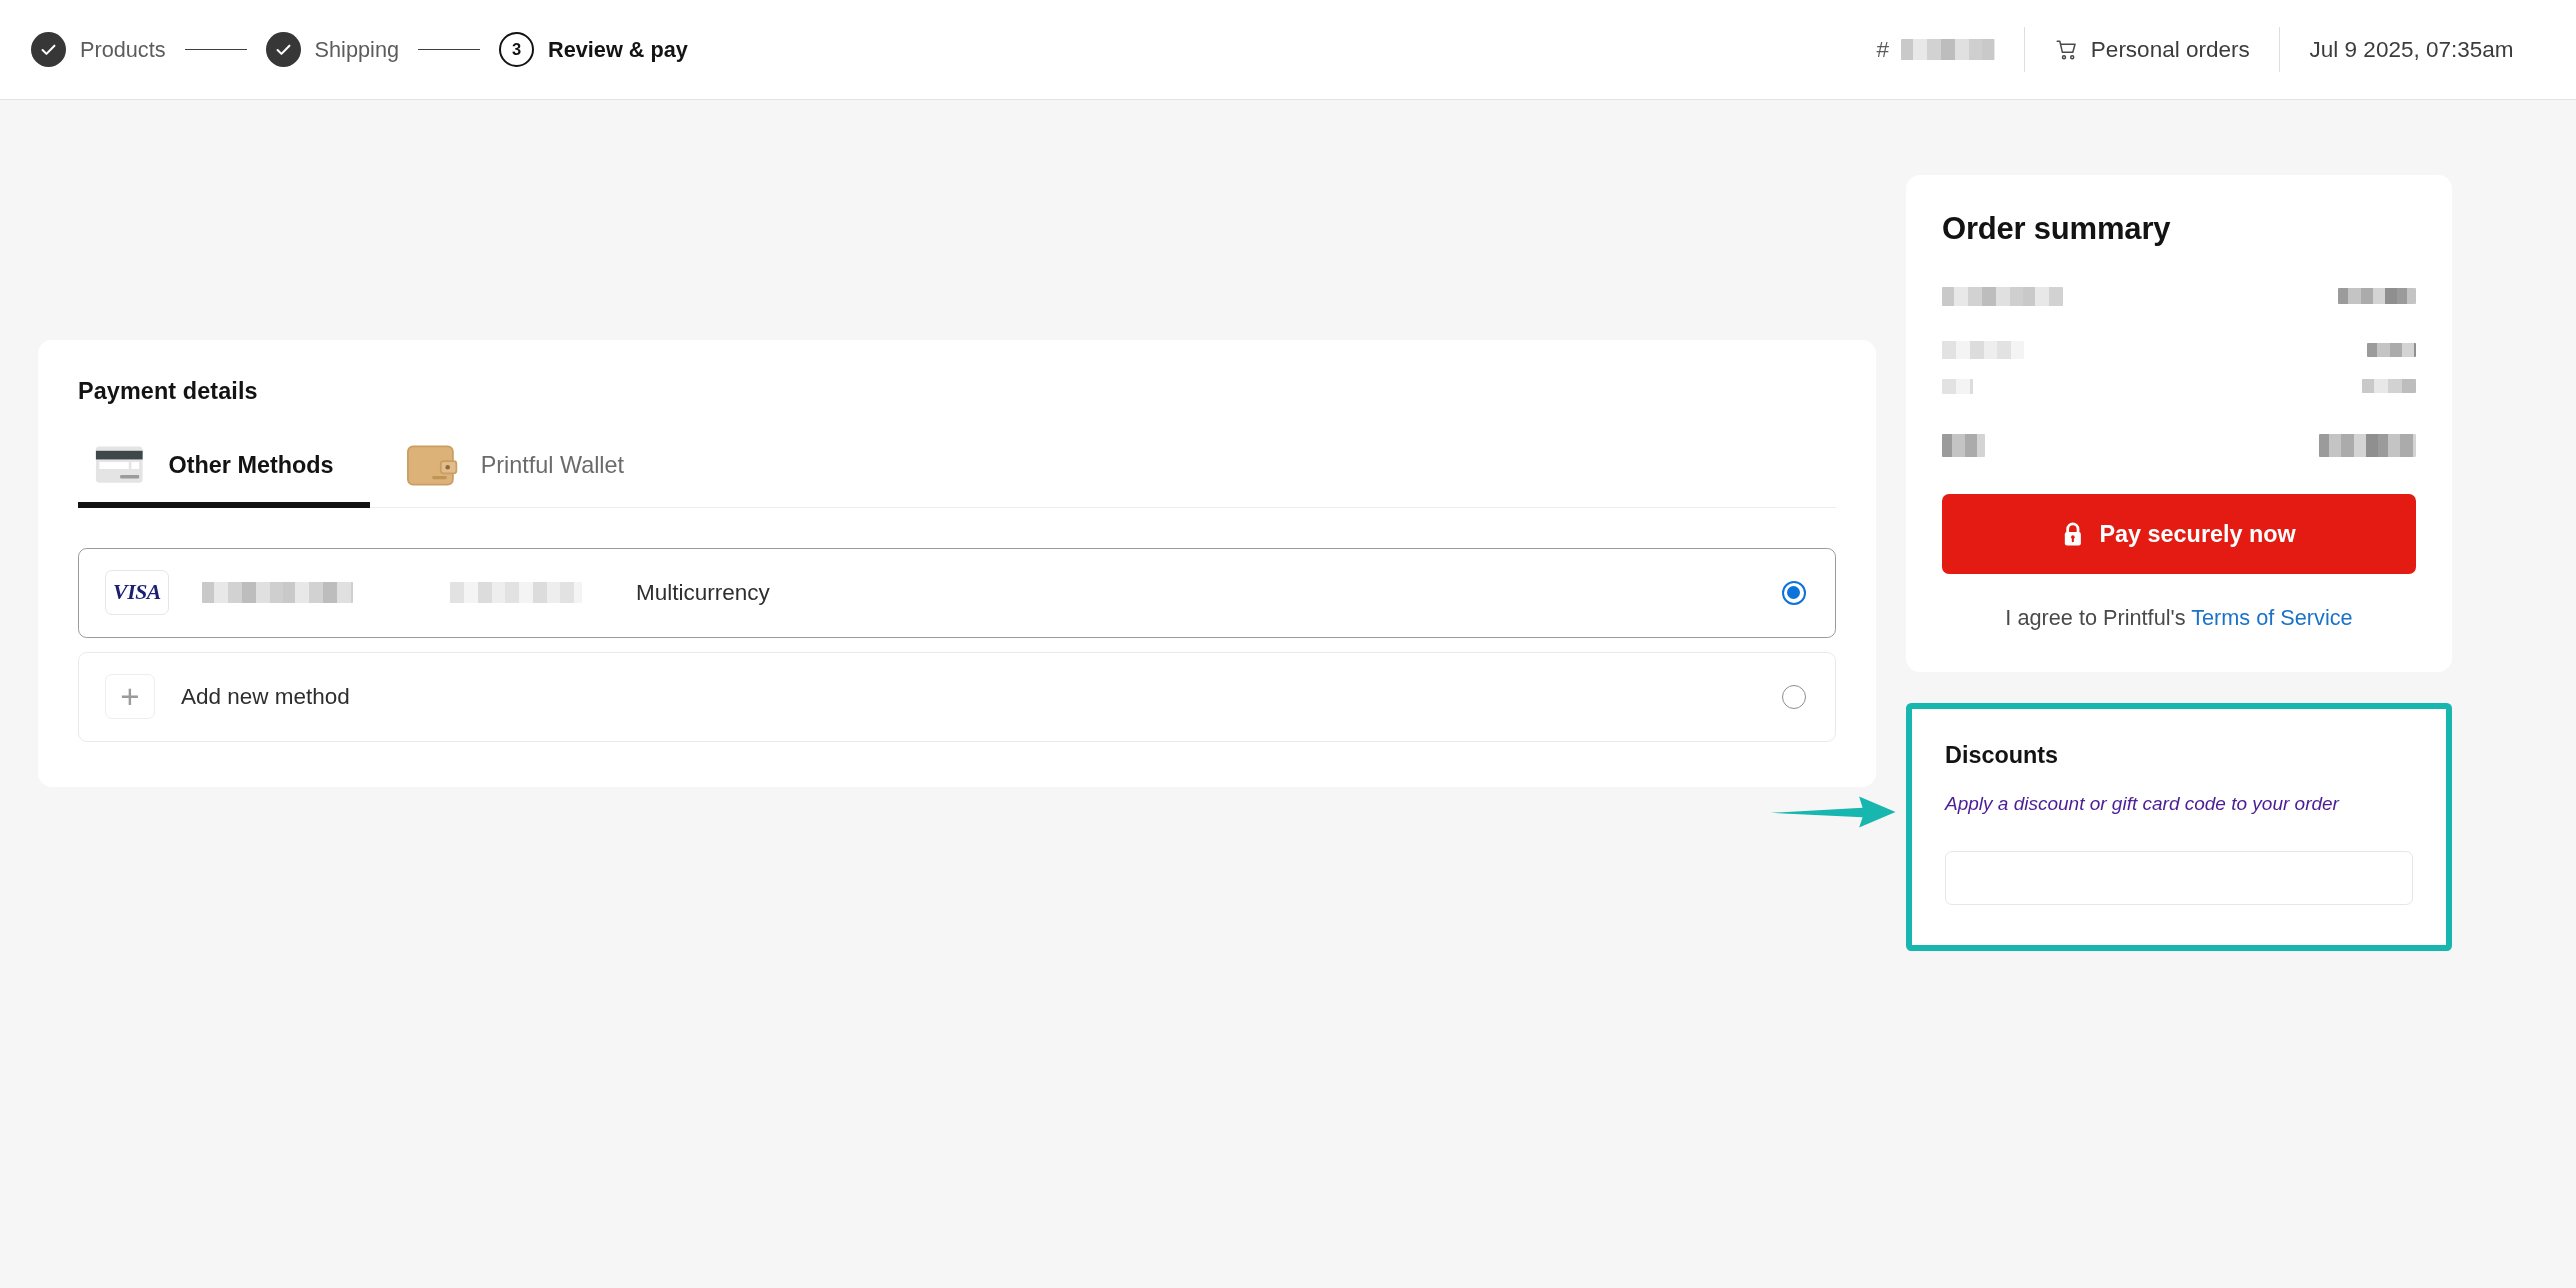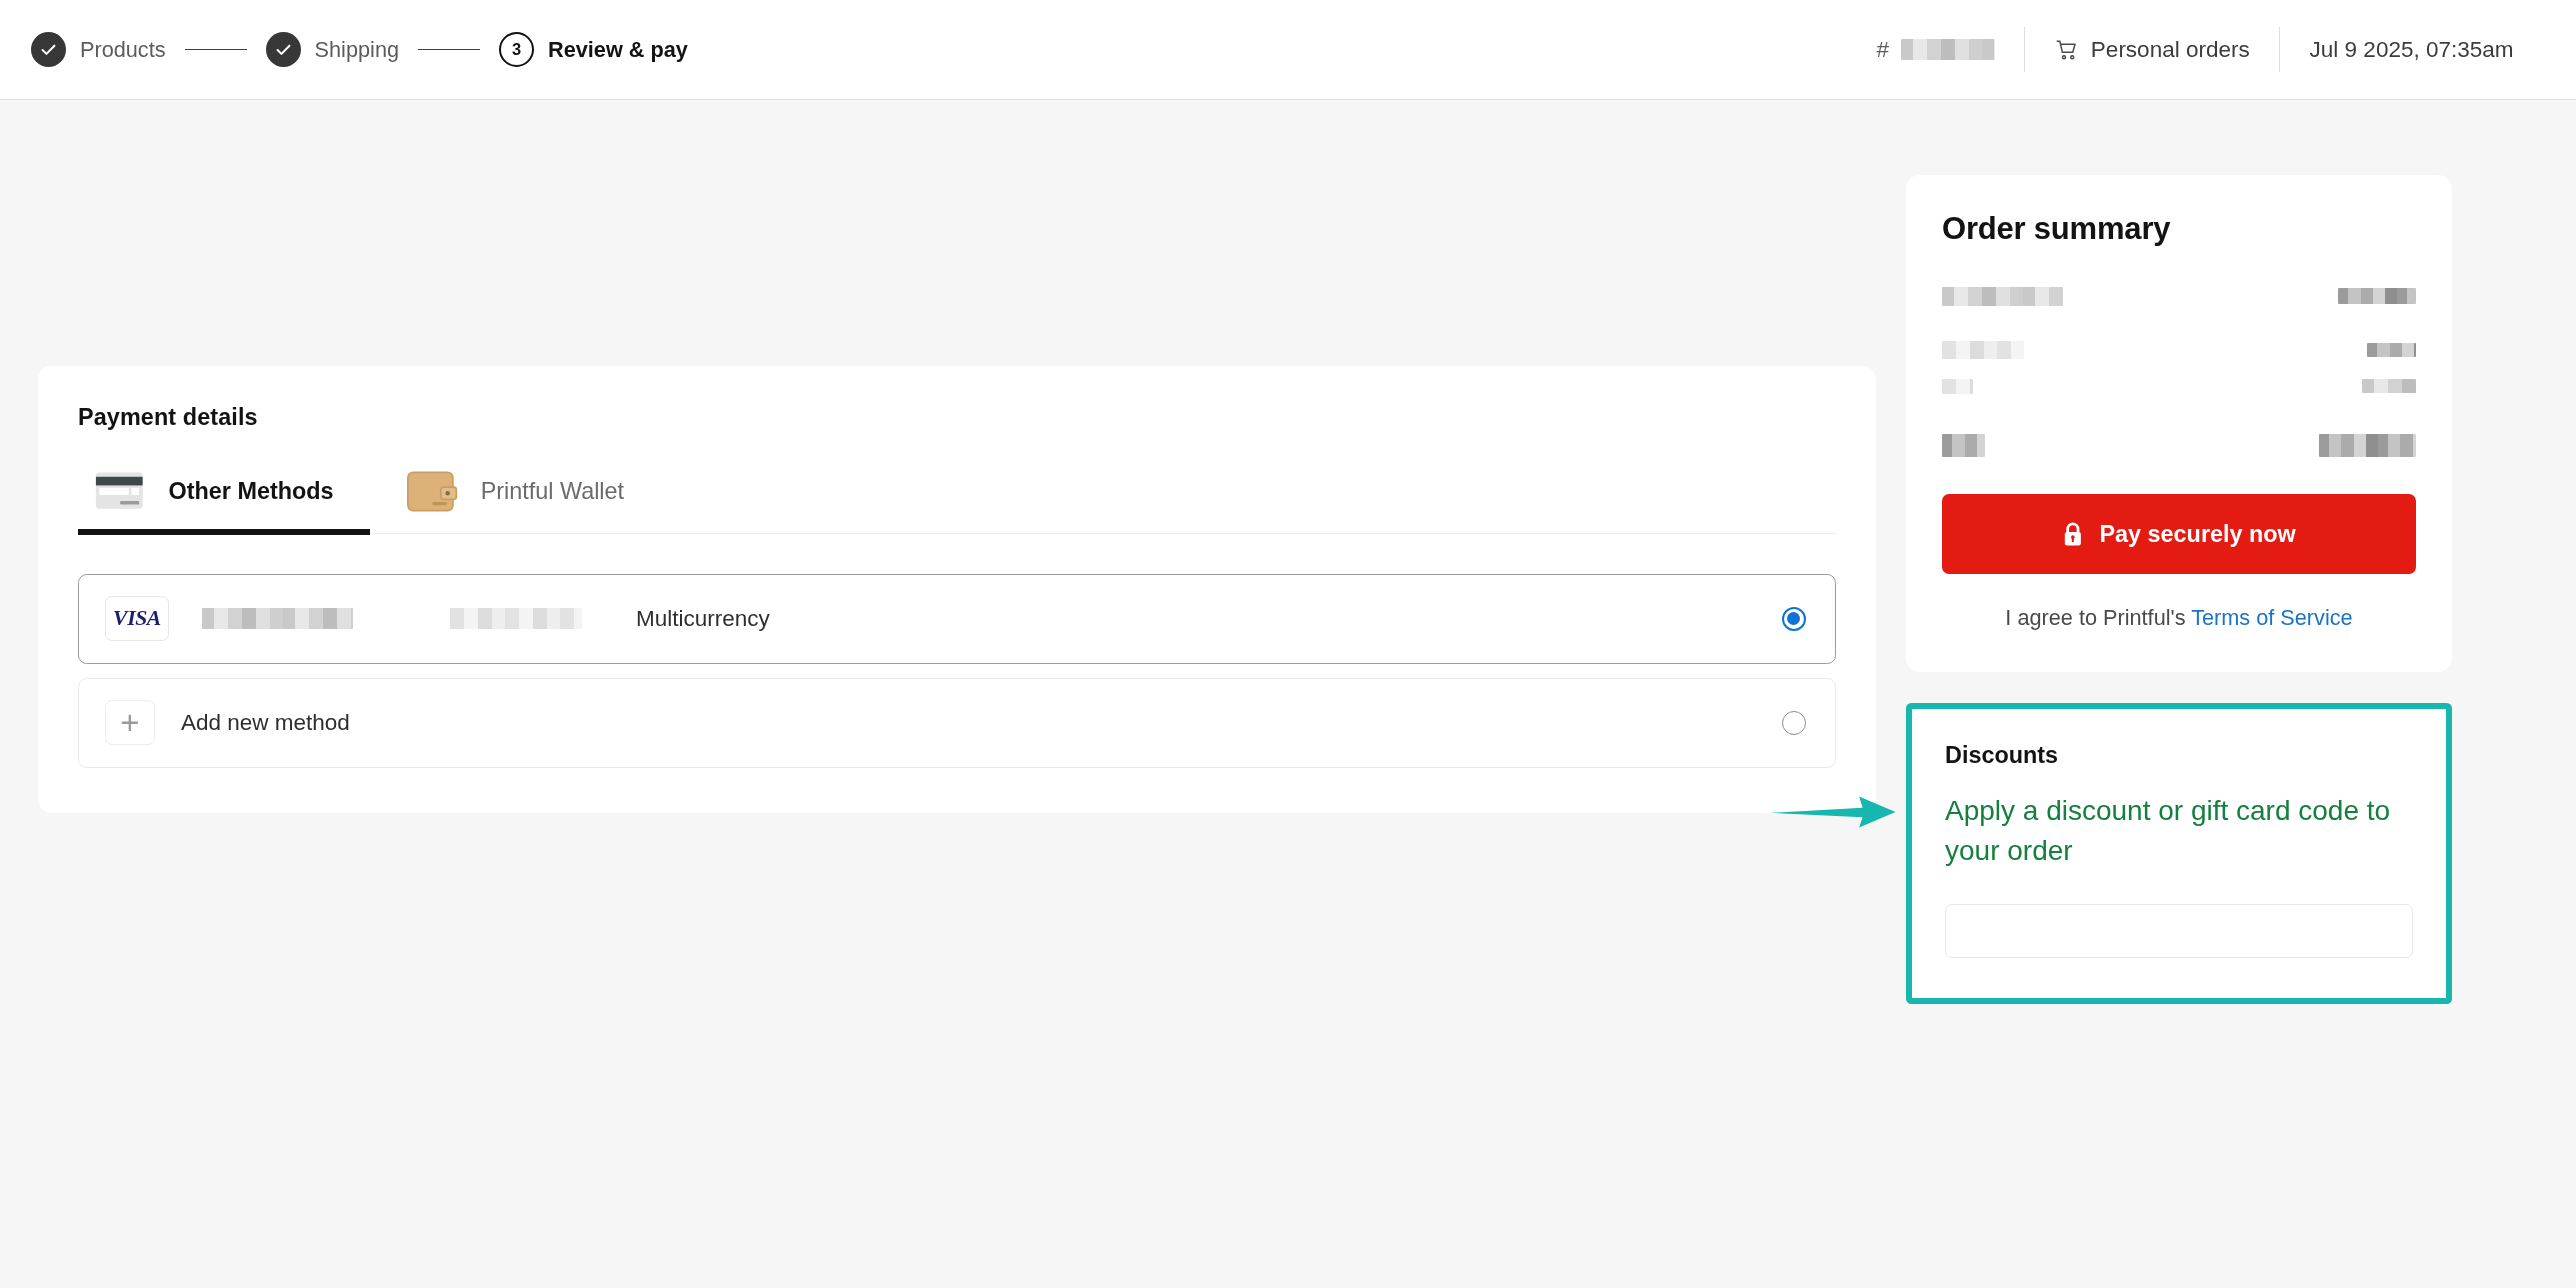--- a/index.html
+++ b/index.html
@@ -259,23 +259,24 @@
     background: #ffffff;
     border: 6px solid #17b6ae;
     border-radius: 5.2px;
     padding: 33px 33px 40px 33px;
   }
 
   .discount-title { font-size: 23.4px; font-weight: 700; color: #131313; }
 
   .discount-desc {
     margin-top: 22.5px;
-    font-size: 28px;
-    color: #15803d;
+    font-size: 19px;
+    color: #4c1d95;
     line-height: 1.42;
+    font-style: italic;
   }
 
   .discount-input {
     margin-top: 33px;
     width: 100%;
     height: 54px;
     border: 1.3px solid #e6e6e6;
     border-radius: 7px;
     background: #ffffff;
     font-size: 21px;

